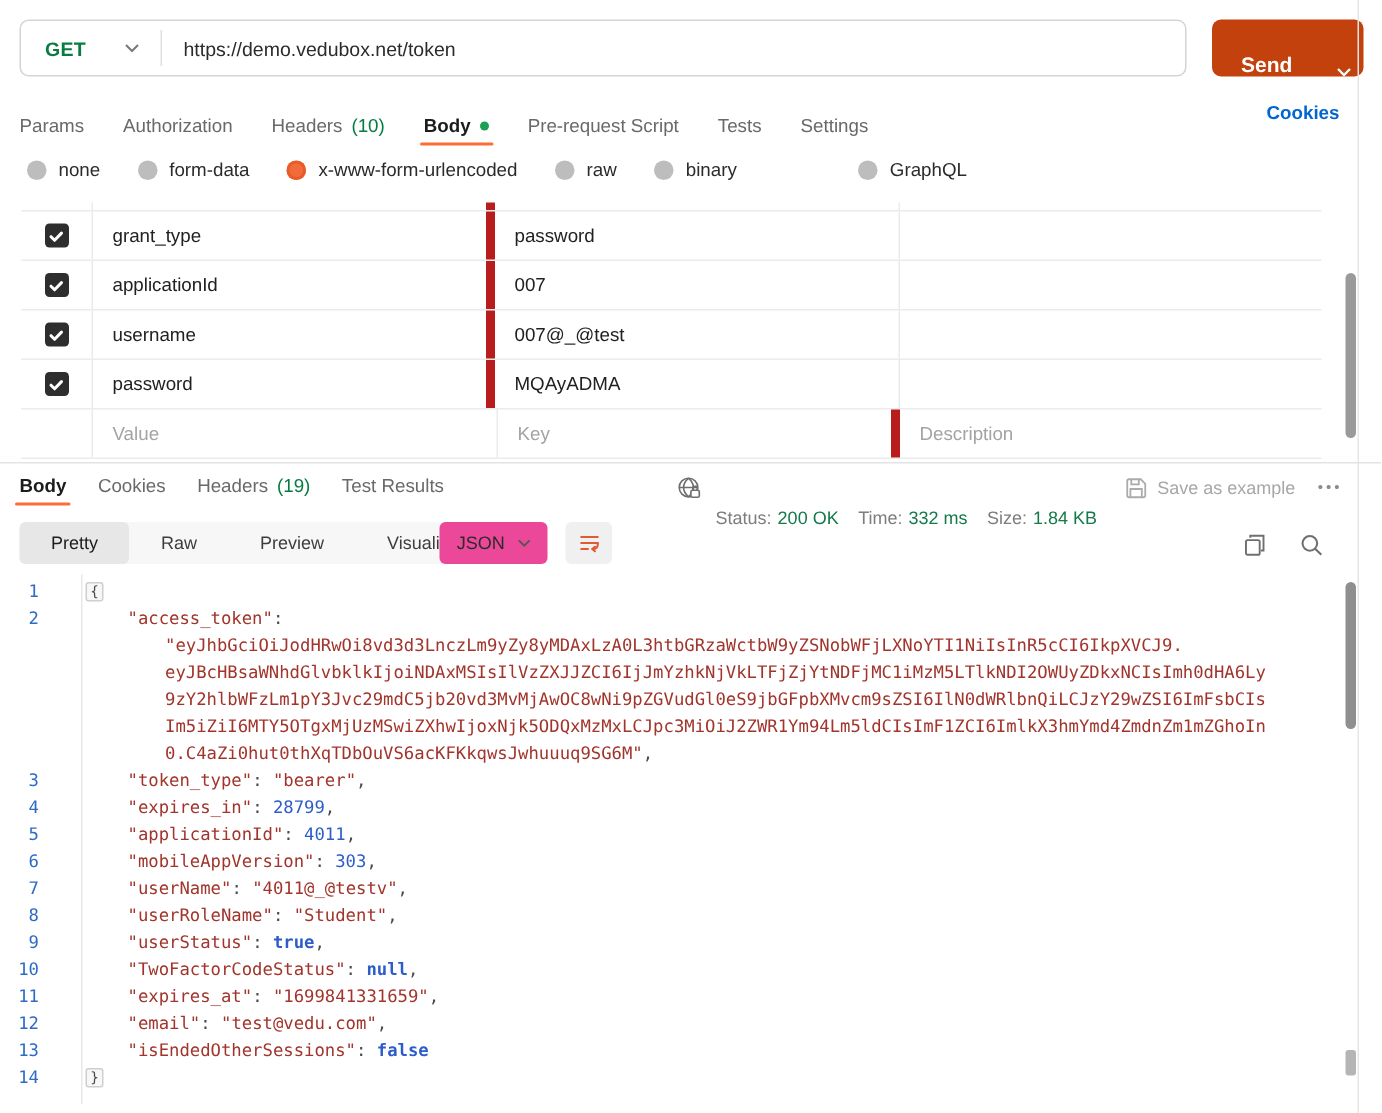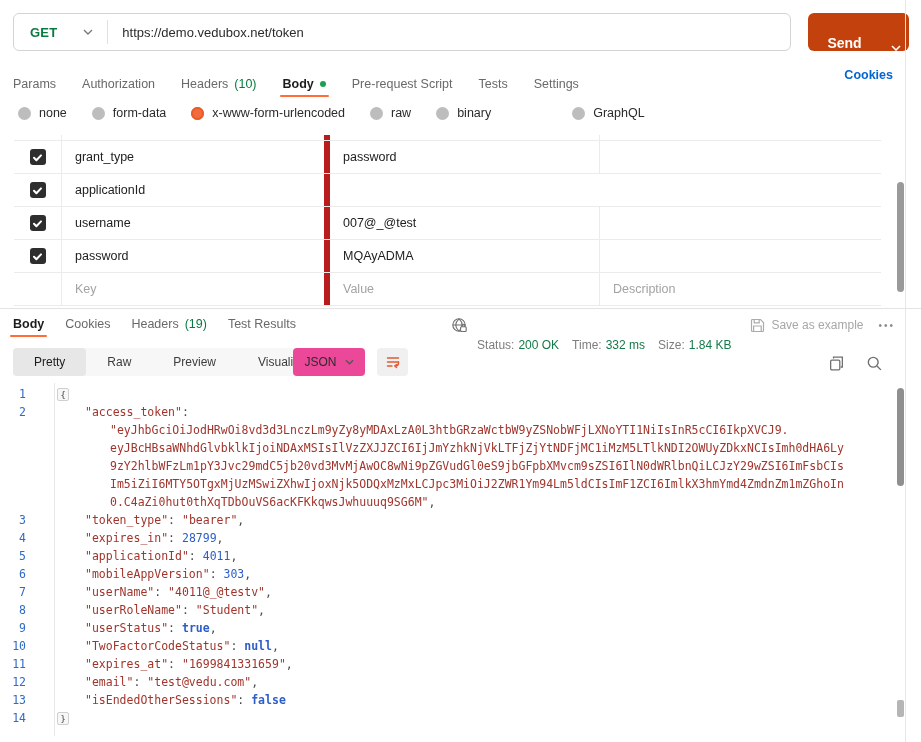--- a/index.html
+++ b/index.html
@@ -211,20 +211,21 @@
         </div>
         <div class="prow">
           <div class="pcell c-sel">
             <span class="checkbox">
               <svg width="11" height="11" viewBox="0 0 11 11" fill="none" stroke="#fff" stroke-width="2" stroke-linecap="round" stroke-linejoin="round">
                 <path d="M2 5.8l2.4 2.4L9 3.4"></path>
               </svg>
             </span>
           </div>
           <div class="pcell c-key">applicationId</div>
+          <div class="pcell c-val">007</div>
           <div class="pcell c-desc"></div>
         </div>
         <div class="prow">
           <div class="pcell c-sel">
             <span class="checkbox">
               <svg width="11" height="11" viewBox="0 0 11 11" fill="none" stroke="#fff" stroke-width="2" stroke-linecap="round" stroke-linejoin="round">
                 <path d="M2 5.8l2.4 2.4L9 3.4"></path>
               </svg>
             </span>
           </div>
@@ -240,25 +241,25 @@
               </svg>
             </span>
           </div>
           <div class="pcell c-key">password</div>
           <div class="pcell c-val">MQAyADMA</div>
           <div class="pcell c-desc"></div>
         </div>
       </div>
     <div class="prow">
       <div class="pcell c-sel"></div>
+      <div class="pcell c-val">
+          <span class="ph">Value</span>
+        </div>
       <div class="pcell c-key">
           <span class="ph">Key</span>
-        </div>
-      <div class="pcell c-val">
-          <span class="ph">Value</span>
         </div>
       <div class="pcell c-desc">
           <span class="ph">Description</span>
         </div>
     </div>
   </div>
 
   <div class="resp-sep"></div>
   <div class="resp-tabs" id="resp-tabs">
       <div class="tab active">

